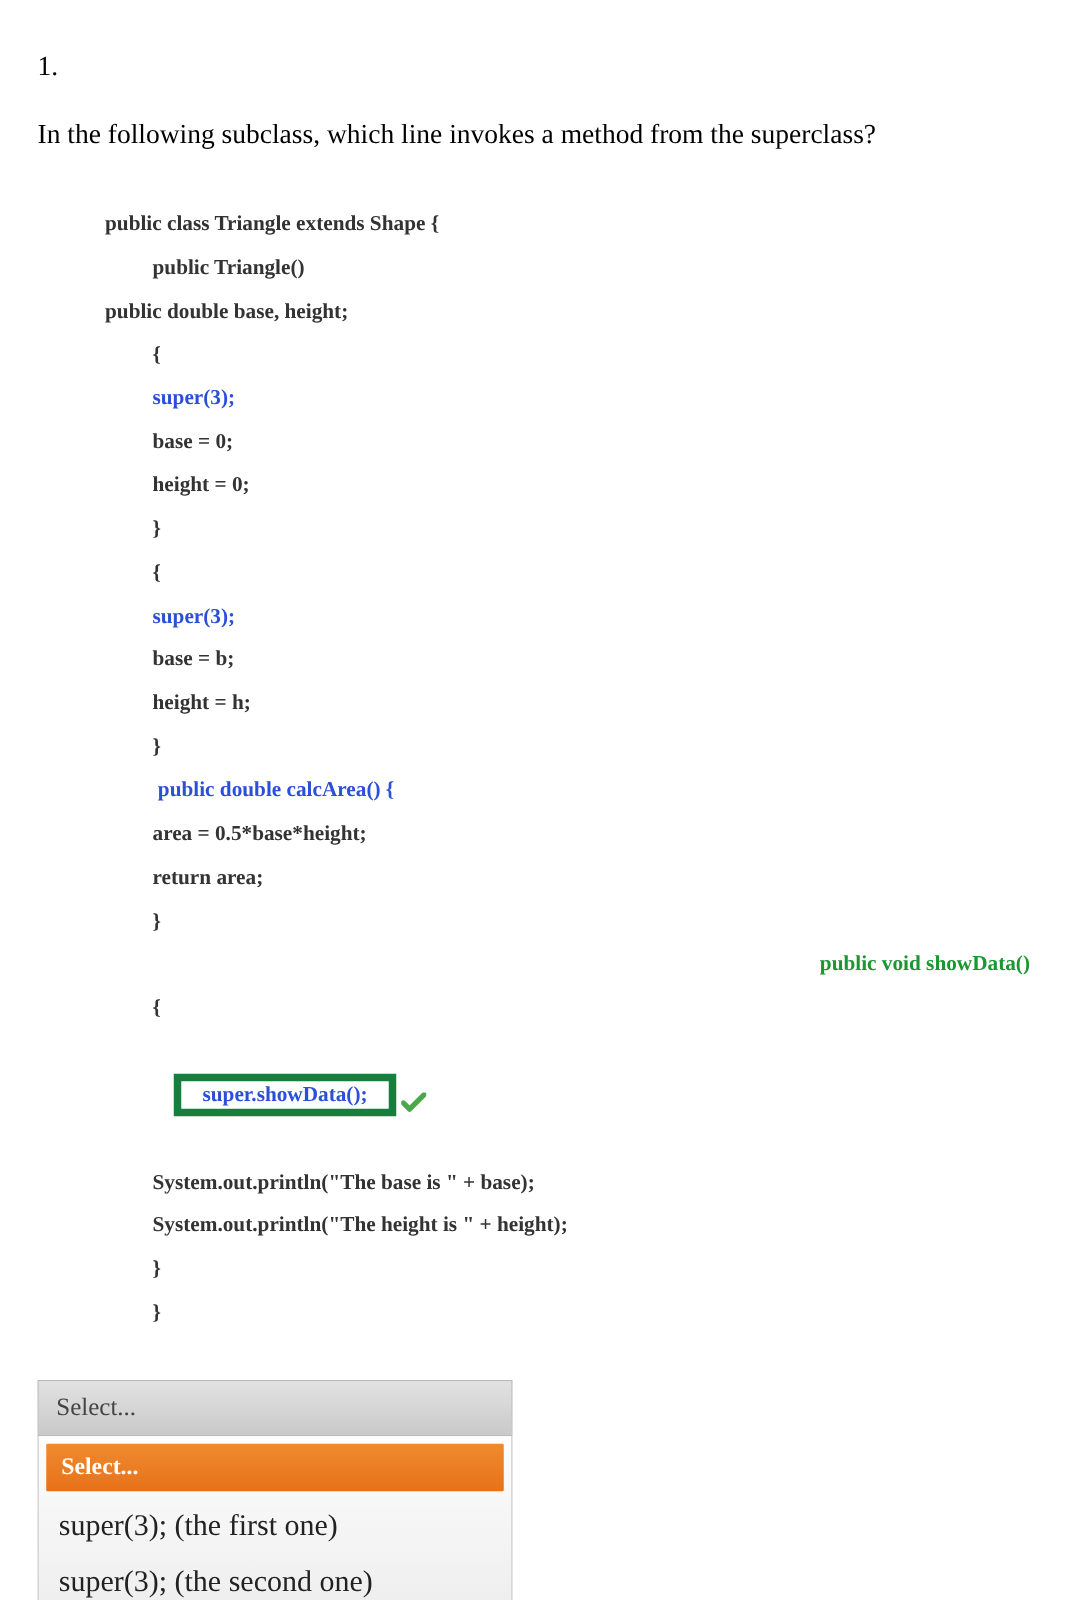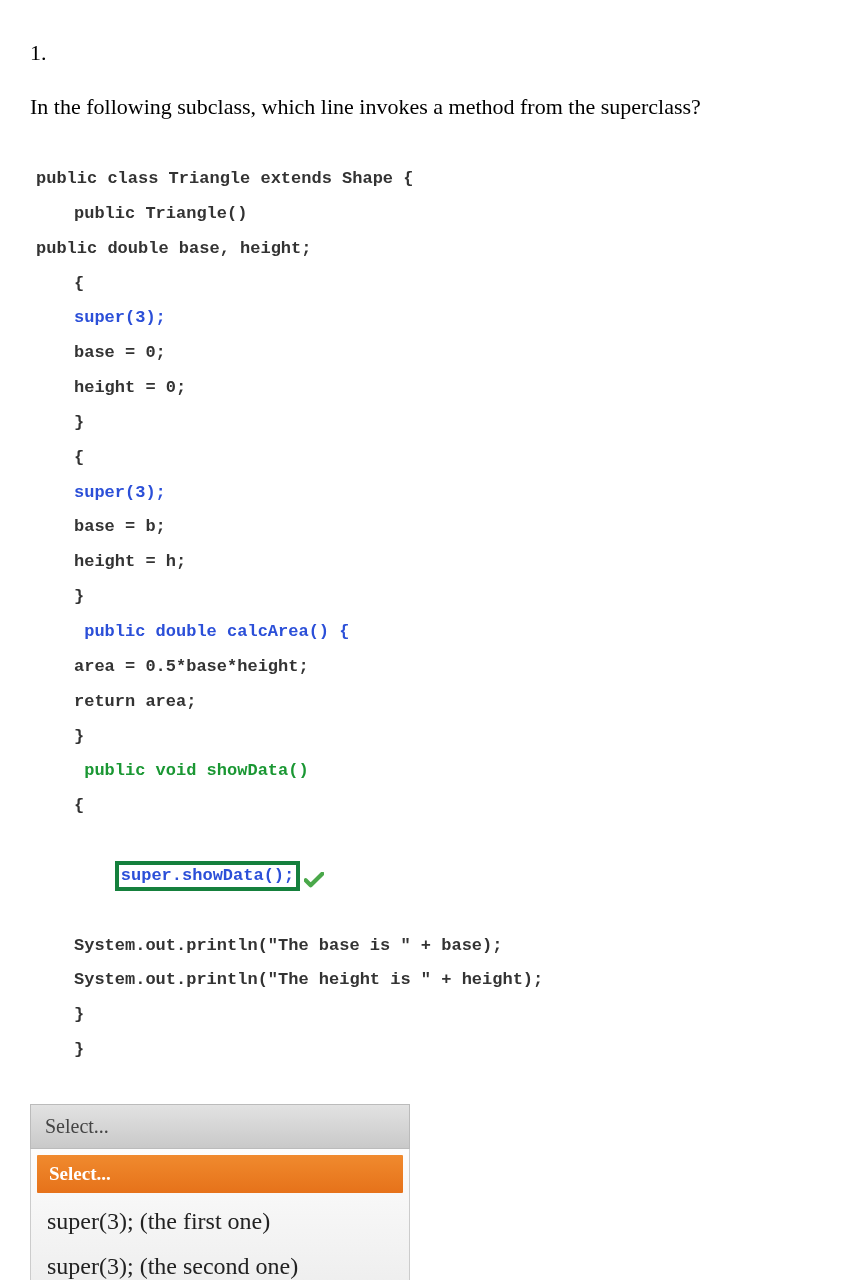--- a/index.html
+++ b/index.html
@@ -17,34 +17,35 @@
     align-items: baseline;
   }
   .question-number {
     margin-right: 12px;
   }
   .question-sub {
     font-size: 22px;
     margin-bottom: 42px;
   }
   .code-block {
-    font-family: Liberation Mono, monospace;
+    font-family: Liberation Serif, serif;
     font-size: 17px;
     font-weight: bold;
     line-height: 2.05;
     color: #333;
     padding-left: 6px;
+    margin-left: 48px;
   }
   .code-line { white-space: pre; }
   .indent1 { padding-left: 38px; }
   .blue { color: #2b4fd8; }
-  .green { color: #1a9733; }
+  .green { color: #1a9733; text-align: right; }
   .framed {
-    border: 4px solid #15803d;
-    padding: 0 2px;
+    border: 6px solid #15803d;
+    padding: 0 17px;
     display: inline-block;
     line-height: 1.3;
   }
   .check-icon {
     display: inline-block;
     width: 20px;
     height: 16px;
     margin-left: 4px;
     vertical-align: middle;
   }

